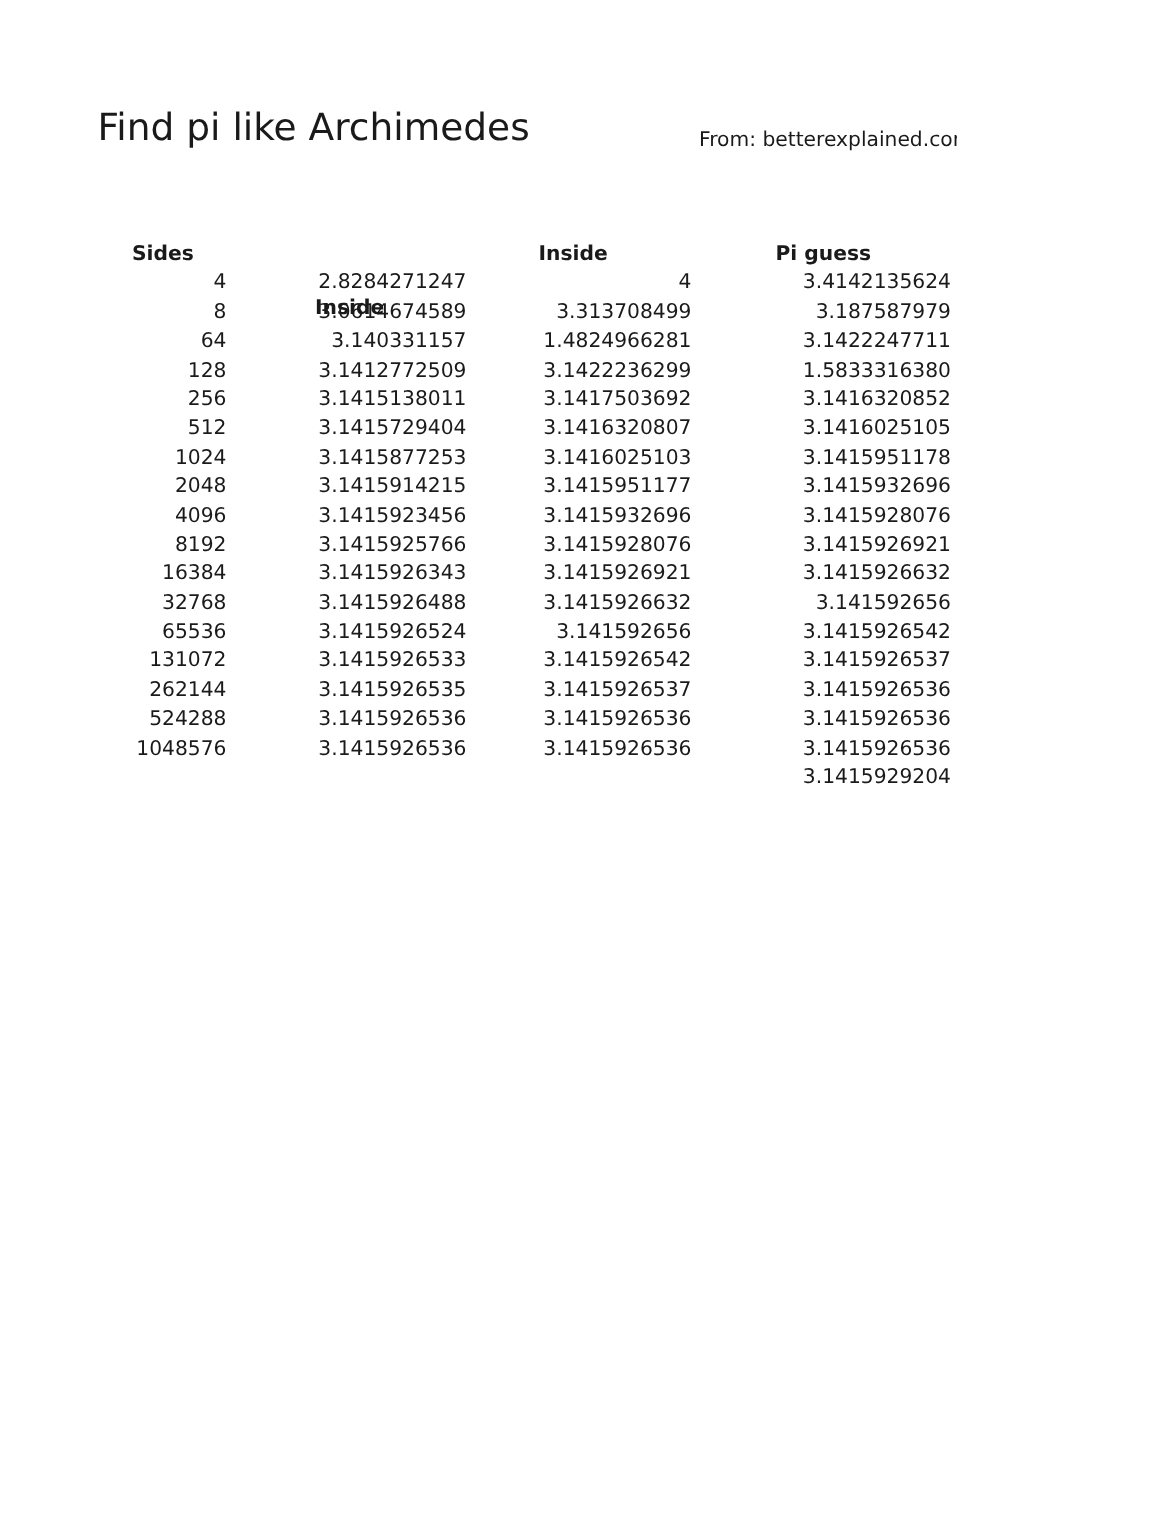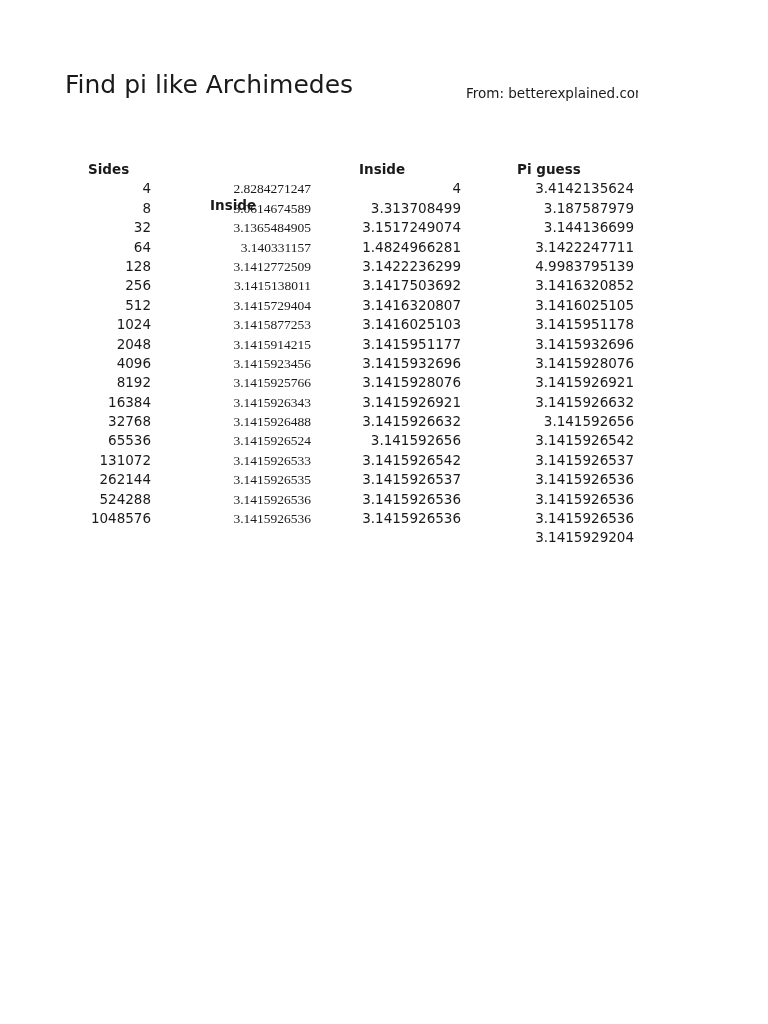--- a/index.html
+++ b/index.html
@@ -22,21 +22,21 @@
     font-size: 13.5px;
   }
   .row { position: relative; height: 19.4px; line-height: 19.4px; padding-left: 16px; }
   .cell { position: absolute; white-space: nowrap; }
   .hdr .cell { font-weight: bold; }
   .c-sides-h  { left: 88px; }
   .c-inside-h { left: 210px; margin-top: 36px; }
   .c-out-h    { left: 359px; }
   .c-pi-h     { left: 517px; }
   .c-sides  { right: calc(768px - 151px); text-align: right; }
-  .c-inside { right: calc(768px - 311px); text-align: left; font-family: Liberation Serif, serif; }
+  .c-inside { right: calc(768px - 311px); text-align: left; }
   .c-out    { right: calc(768px - 461px); text-align: right; }
   .c-pi     { right: calc(768px - 634px); text-align: left; }
 </style>
 </head>
 <body>
 
 <h1 class="title">Find pi like Archimedes</h1>
 <div class="source">From: betterexplained.com</div>
 
 <div class="table">
@@ -53,36 +53,30 @@
         <span class="cell c-out">4</span>
         <span class="cell c-pi">3.4142135624</span>
       </div>
       <div class="row">
         <span class="cell c-sides">8</span>
         <span class="cell c-inside">3.0614674589</span>
         <span class="cell c-out">3.313708499</span>
         <span class="cell c-pi">3.187587979</span>
       </div>
       <div class="row">
-        <span class="cell c-sides">32</span>
-        <span class="cell c-inside">3.1365484905</span>
-        <span class="cell c-out">3.1517249074</span>
-        <span class="cell c-pi">3.144136699</span>
-      </div>
-      <div class="row">
         <span class="cell c-sides">64</span>
         <span class="cell c-inside">3.140331157</span>
         <span class="cell c-out">1.4824966281</span>
         <span class="cell c-pi">3.1422247711</span>
       </div>
       <div class="row">
         <span class="cell c-sides">128</span>
         <span class="cell c-inside">3.1412772509</span>
         <span class="cell c-out">3.1422236299</span>
-        <span class="cell c-pi">4.9983795139</span>
+        <span class="cell c-pi">1.5833316380</span>
       </div>
       <div class="row">
         <span class="cell c-sides">256</span>
         <span class="cell c-inside">3.1415138011</span>
         <span class="cell c-out">3.1417503692</span>
         <span class="cell c-pi">3.1416320852</span>
       </div>
       <div class="row">
         <span class="cell c-sides">512</span>
         <span class="cell c-inside">3.1415729404</span>

